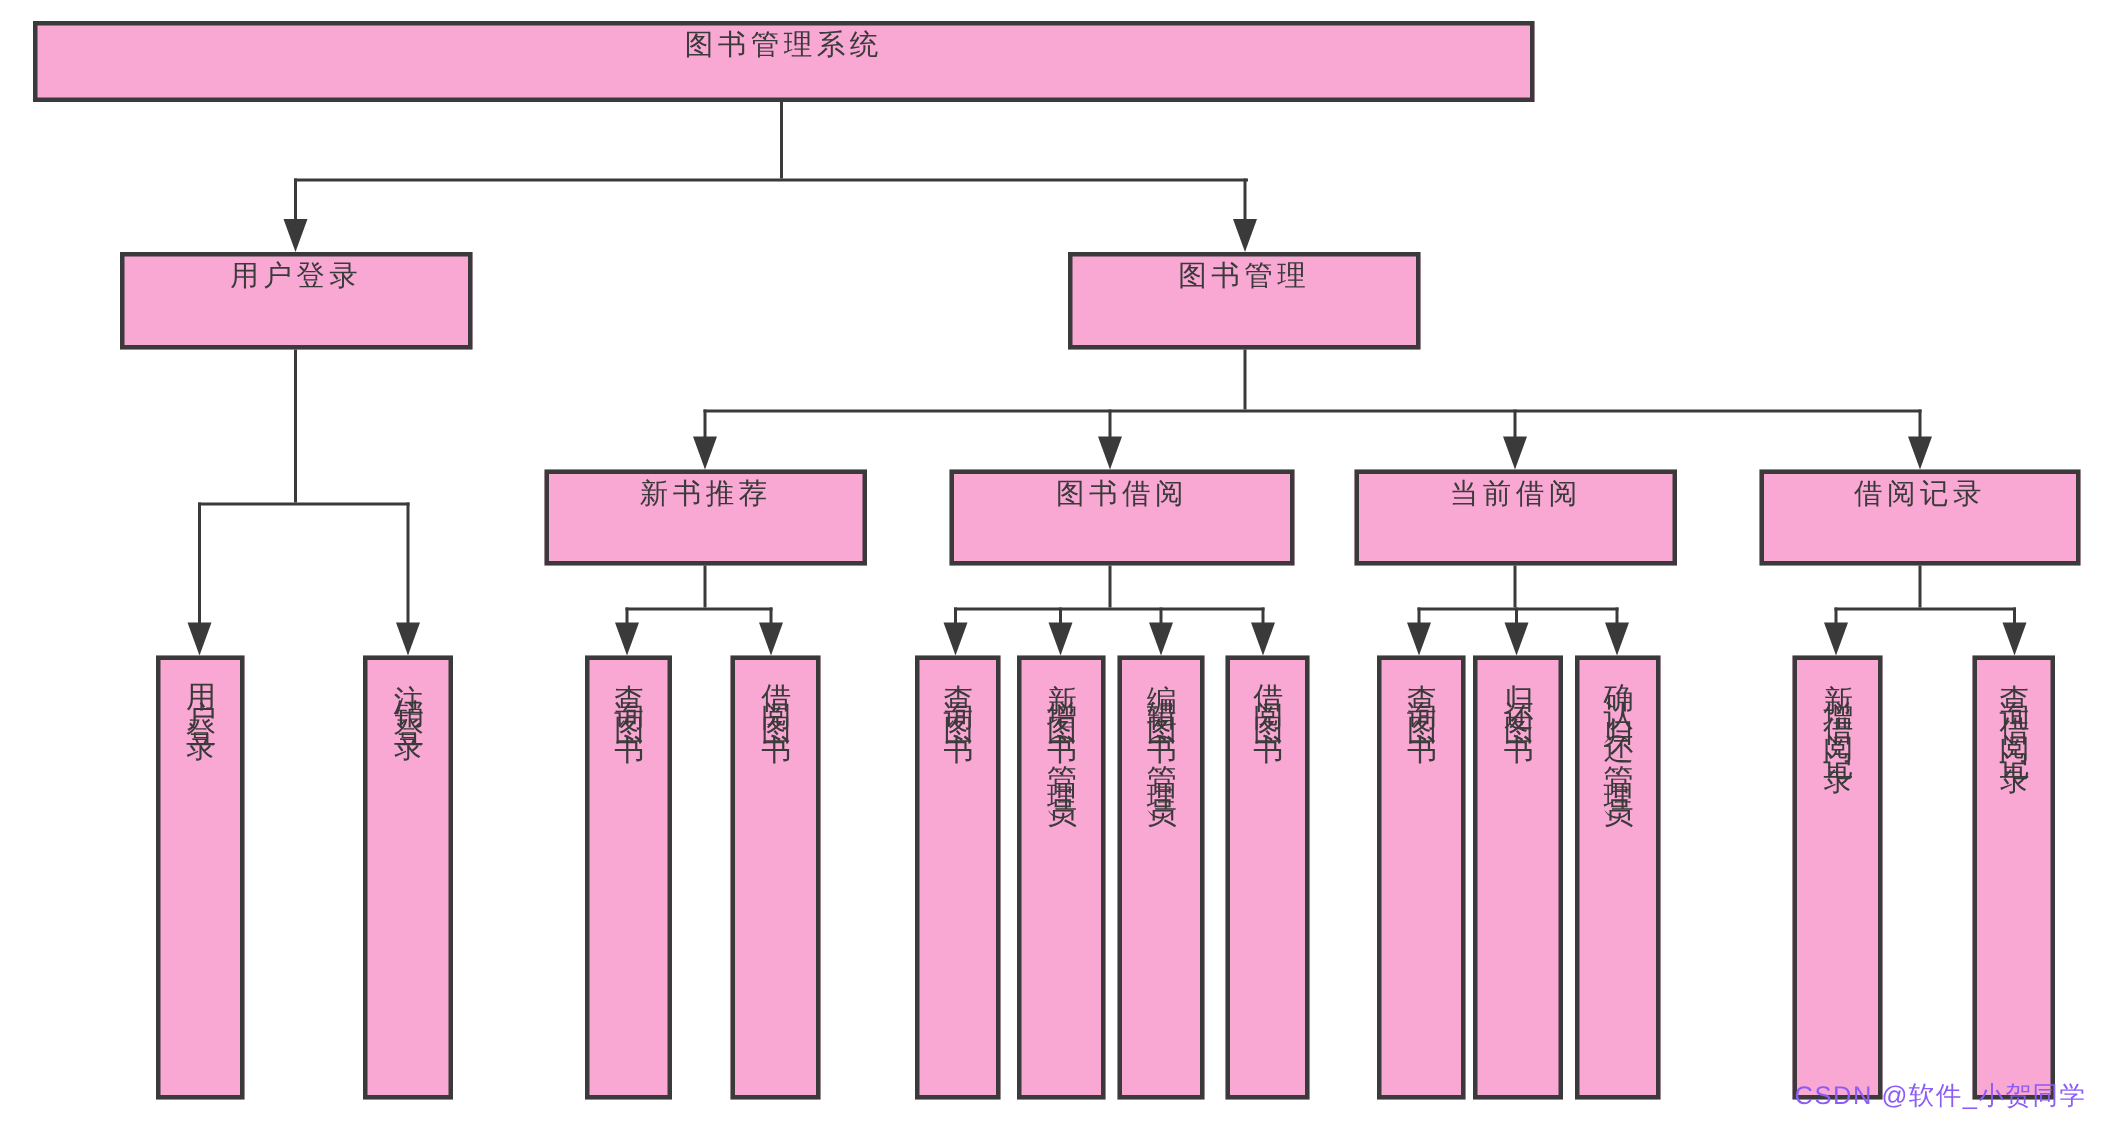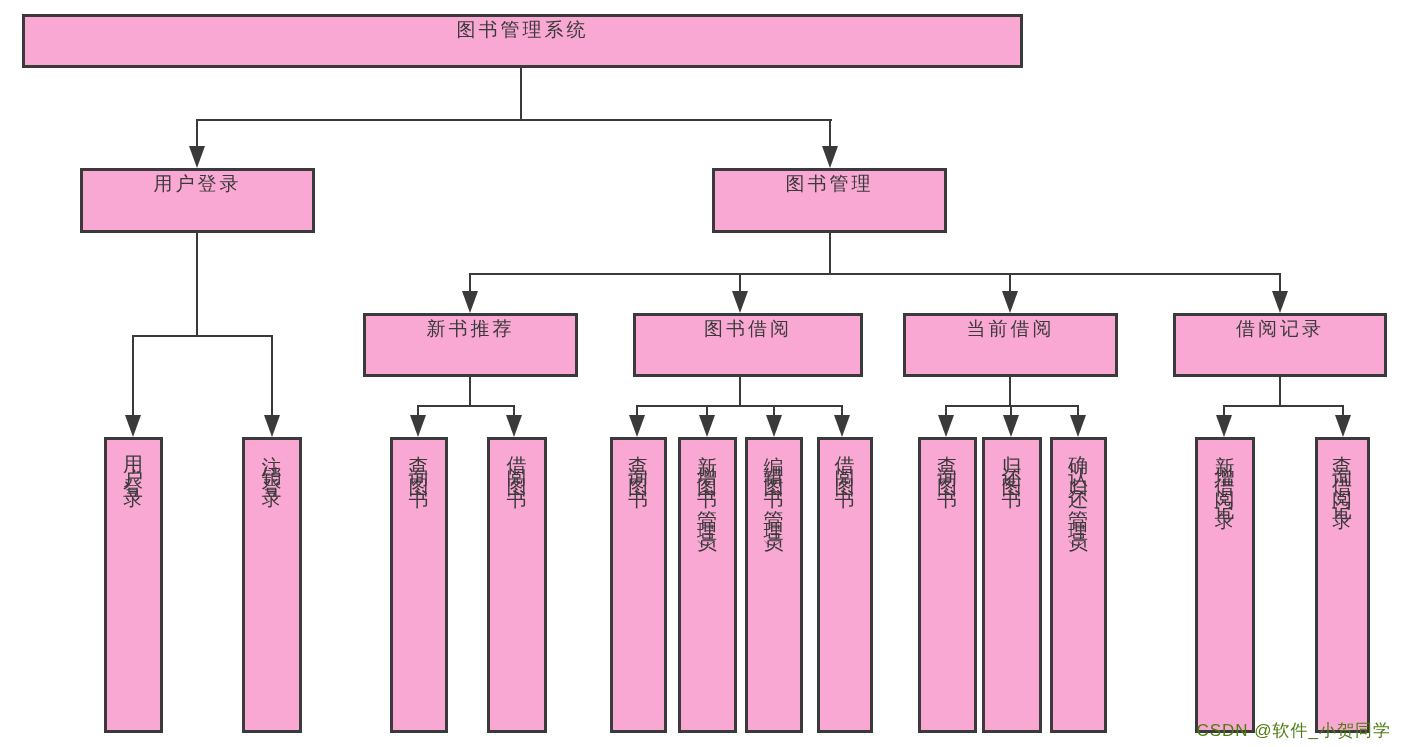--- a/index.html
+++ b/index.html
@@ -39,21 +39,21 @@
   .arrow{
     position:absolute;width:0;height:0;
     border-left:8px solid transparent;
     border-right:8px solid transparent;
     border-top:22px solid var(--line);
   }
   .watermark{
     position:absolute;
     right:14px;bottom:5px;
     font-size:17px;
-    color:#4d7c0f;
+    color:#8b5cf6;
     letter-spacing:1px;
     white-space:nowrap;
   }
 </style>
 </head>
 <body>
 
 <div id="canvas">
 
   <div class="box hbox" style="left:22px;top:14px;width:1001px;height:54px;">

